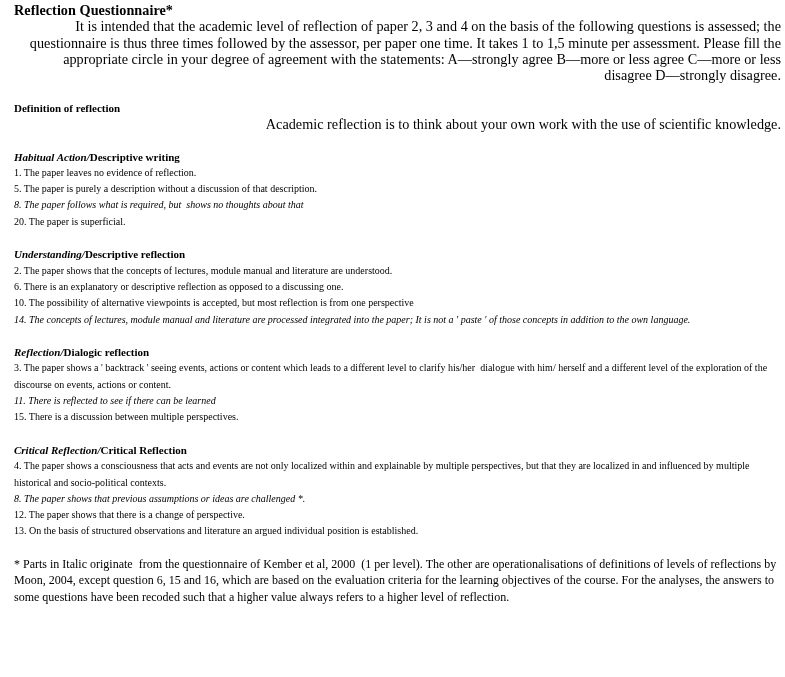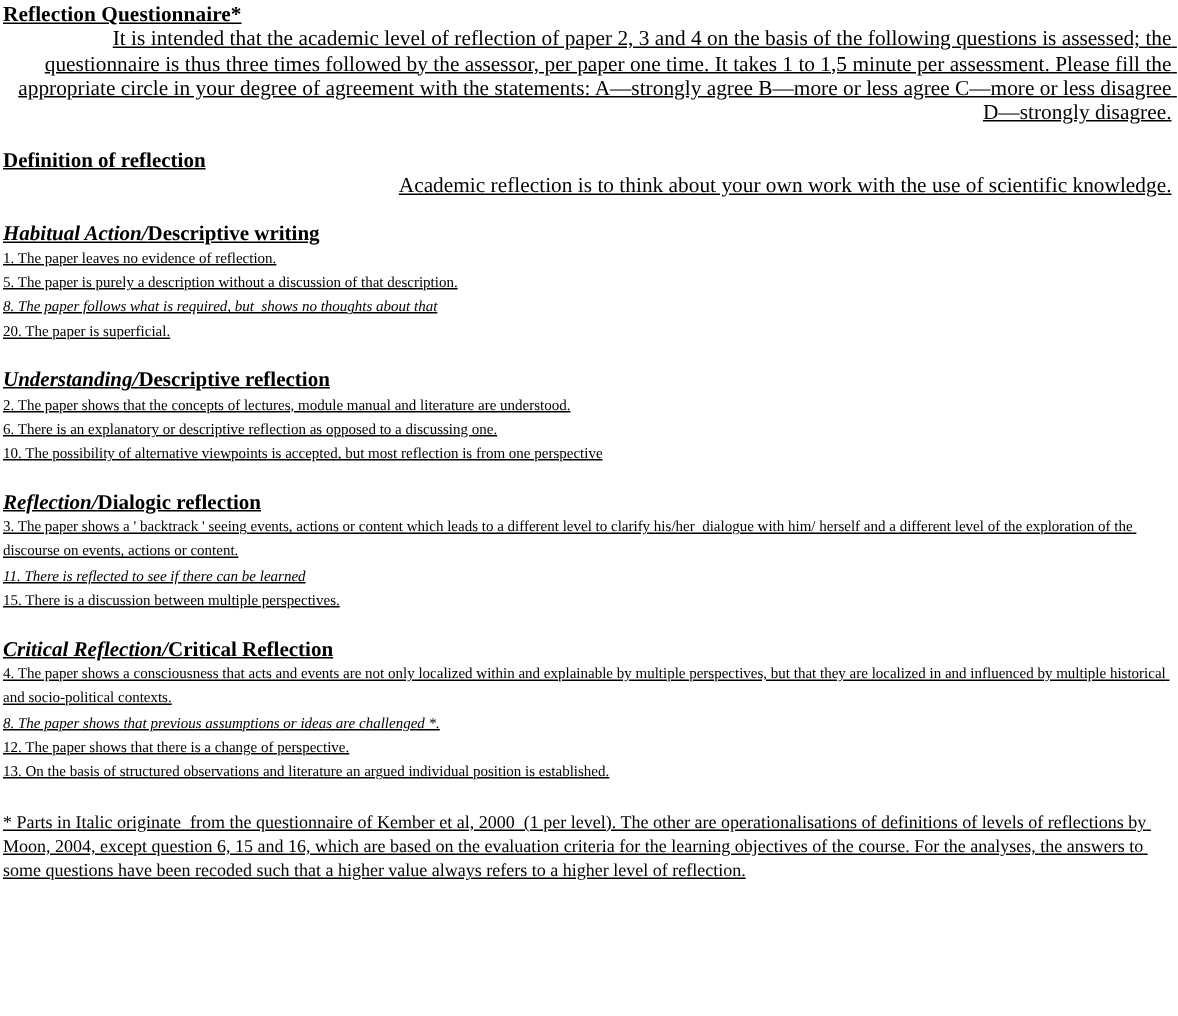--- a/index.html
+++ b/index.html
@@ -12,40 +12,39 @@
     height: 677px;
     overflow: hidden;
     font-family: "Liberation Serif", "DejaVu Serif", serif;
     color: #000000;
     -webkit-font-smoothing: none;
   }
   .page {
     box-sizing: border-box;
     width: 785px;
     height: 677px;
-    padding: 2px 4px 0 2px;
-    text-decoration: underline;
+    padding: 2px 4px 0 14px;
   }
   .doc-title {
     font-size: 14.2px;
     font-weight: bold;
     line-height: 16.2px;
     margin: 0;
     letter-spacing: 0.05px;
   }
   .para {
     font-size: 14.2px;
     line-height: 16.3px;
     margin: 0;
     text-align: right;
     letter-spacing: 0.02px;
     white-space: pre-wrap;
   }
   .section-head {
-    font-size: 14px;
+    font-size: 11px;
     font-weight: bold;
     line-height: 16.3px;
     margin: 0;
   }
   .section-head .it {
     font-style: italic;
   }
   .spacer {
     height: 16.3px;
   }
@@ -84,20 +83,21 @@
       <div class="section-head"><span class="it">Habitual Action/</span><span>Descriptive writing</span></div>
       <div class="item">1. The paper leaves no evidence of reflection.</div>
       <div class="item">5. The paper is purely a description without a discussion of that description.</div>
       <div class="item italic">8. The paper follows what is required, but  shows no thoughts about that</div>
       <div class="item">20. The paper is superficial.</div>
       <div class="spacer"></div>
       <div class="section-head"><span class="it">Understanding/</span><span>Descriptive reflection</span></div>
       <div class="item">2. The paper shows that the concepts of lectures, module manual and literature are understood.</div>
       <div class="item">6. There is an explanatory or descriptive reflection as opposed to a discussing one.</div>
       <div class="item">10. The possibility of alternative viewpoints is accepted, but most reflection is from one perspective</div>
+      <div class="item italic">14. The concepts of lectures, module manual and literature are processed integrated into the paper; It is not a ' paste ' of those concepts in addition to the own language.</div>
       <div class="spacer"></div>
       <div class="section-head"><span class="it">Reflection/</span><span>Dialogic reflection</span></div>
       <div class="item">3. The paper shows a ' backtrack ' seeing events, actions or content which leads to a different level to clarify his/her  dialogue with him/ herself and a different level of the exploration of the discourse on events, actions or content.</div>
       <div class="item italic">11. There is reflected to see if there can be learned</div>
       <div class="item">15. There is a discussion between multiple perspectives.</div>
       <div class="spacer"></div>
       <div class="section-head"><span class="it">Critical Reflection/</span><span>Critical Reflection</span></div>
       <div class="item">4. The paper shows a consciousness that acts and events are not only localized within and explainable by multiple perspectives, but that they are localized in and influenced by multiple historical and socio-political contexts.</div>
       <div class="item italic">8. The paper shows that previous assumptions or ideas are challenged *.</div>
       <div class="item">12. The paper shows that there is a change of perspective.</div>

